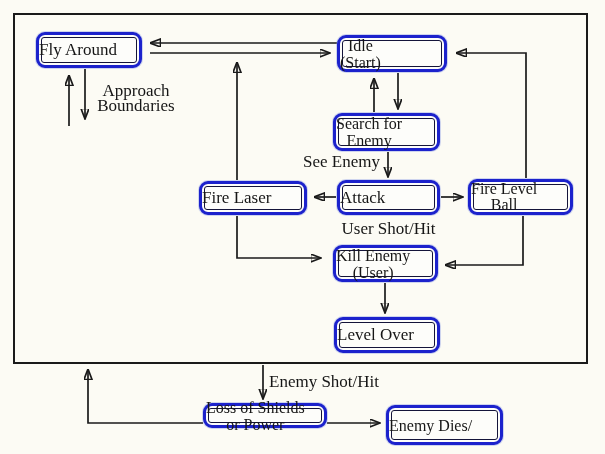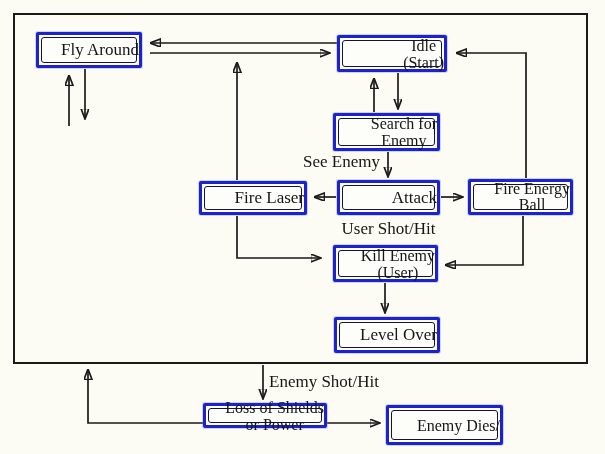--- a/index.html
+++ b/index.html
@@ -12,23 +12,23 @@
   .outer-border{
     position:absolute;left:13px;top:13px;width:575px;height:351px;
     box-sizing:border-box;border:2px solid var(--outer-border,#1a1a1a);
     background:transparent;
   }
   svg.edges{position:absolute;left:0;top:0;width:605px;height:454px;pointer-events:none;}
   svg.edges path{fill:none;stroke:var(--arrow,#1a1a1a);stroke-width:1.7;}
   .node{
     position:absolute;box-sizing:border-box;
     border:3px solid var(--node-border,#1c22cc);
-    border-radius:2px;background:#fdfdfa;
+    border-radius:9px;background:#fdfdfa;
     box-shadow:0 0 0 1px rgba(120,140,225,.35);
-    display:flex;align-items:center;justify-content:flex-end;
+    display:flex;align-items:center;justify-content:flex-start;
   }
   .node .inner{
     position:absolute;left:2px;top:2px;right:2px;bottom:2px;
     border:1px solid var(--node-inner-line,#14143a);border-radius:3px;
     pointer-events:none;
   }
   .node .nlabel{
     position:relative;text-align:center;font-size:17px;line-height:18px;
     white-space:nowrap;z-index:1;
   }
@@ -104,21 +104,21 @@
   <div class="node" style="left:337px;top:180px;width:103px;height:35px">
     <div class="inner"></div>
     <div class="nlabel">
         <span>Attack</span>
       </div>
   </div>
 
   <div class="node" style="left:468px;top:179px;width:105px;height:36px">
     <div class="inner"></div>
     <div class="nlabel" style="font-size:16px;line-height:16px">
-      <span>Fire Energy</span>
+      <span>Fire Level</span>
       <span>Ball</span>
     </div>
   </div>
 
   <div class="node" style="left:333px;top:245px;width:105px;height:37px">
     <div class="inner"></div>
     <div class="nlabel" style="font-size:16px;line-height:17px">
       <span>Kill Enemy</span>
       <span>(User)</span>
     </div>
@@ -139,20 +139,24 @@
     </div>
   </div>
 
   <div class="node" style="left:386px;top:405px;width:117px;height:40px">
     <div class="inner"></div>
     <div class="nlabel" style="font-size:16px;line-height:17px">
       <span>Enemy Dies/</span>
     </div>
   </div>
 
+  <div class="edge-label" style="left:90px;top:83px;width:92px">
+    <span>Approach</span>
+    <span>Boundaries</span>
+  </div>
 
   <div class="edge-label" style="left:296px;top:154px;width:84px;text-align:right">See Enemy</div>
 
   <div class="edge-label" style="left:337px;top:221px;width:103px;text-align:center">User Shot/Hit</div>
 
   <div class="edge-label" style="left:269px;top:374px;width:112px">Enemy Shot/Hit</div>
 
 </div>
 
 </body></html>

